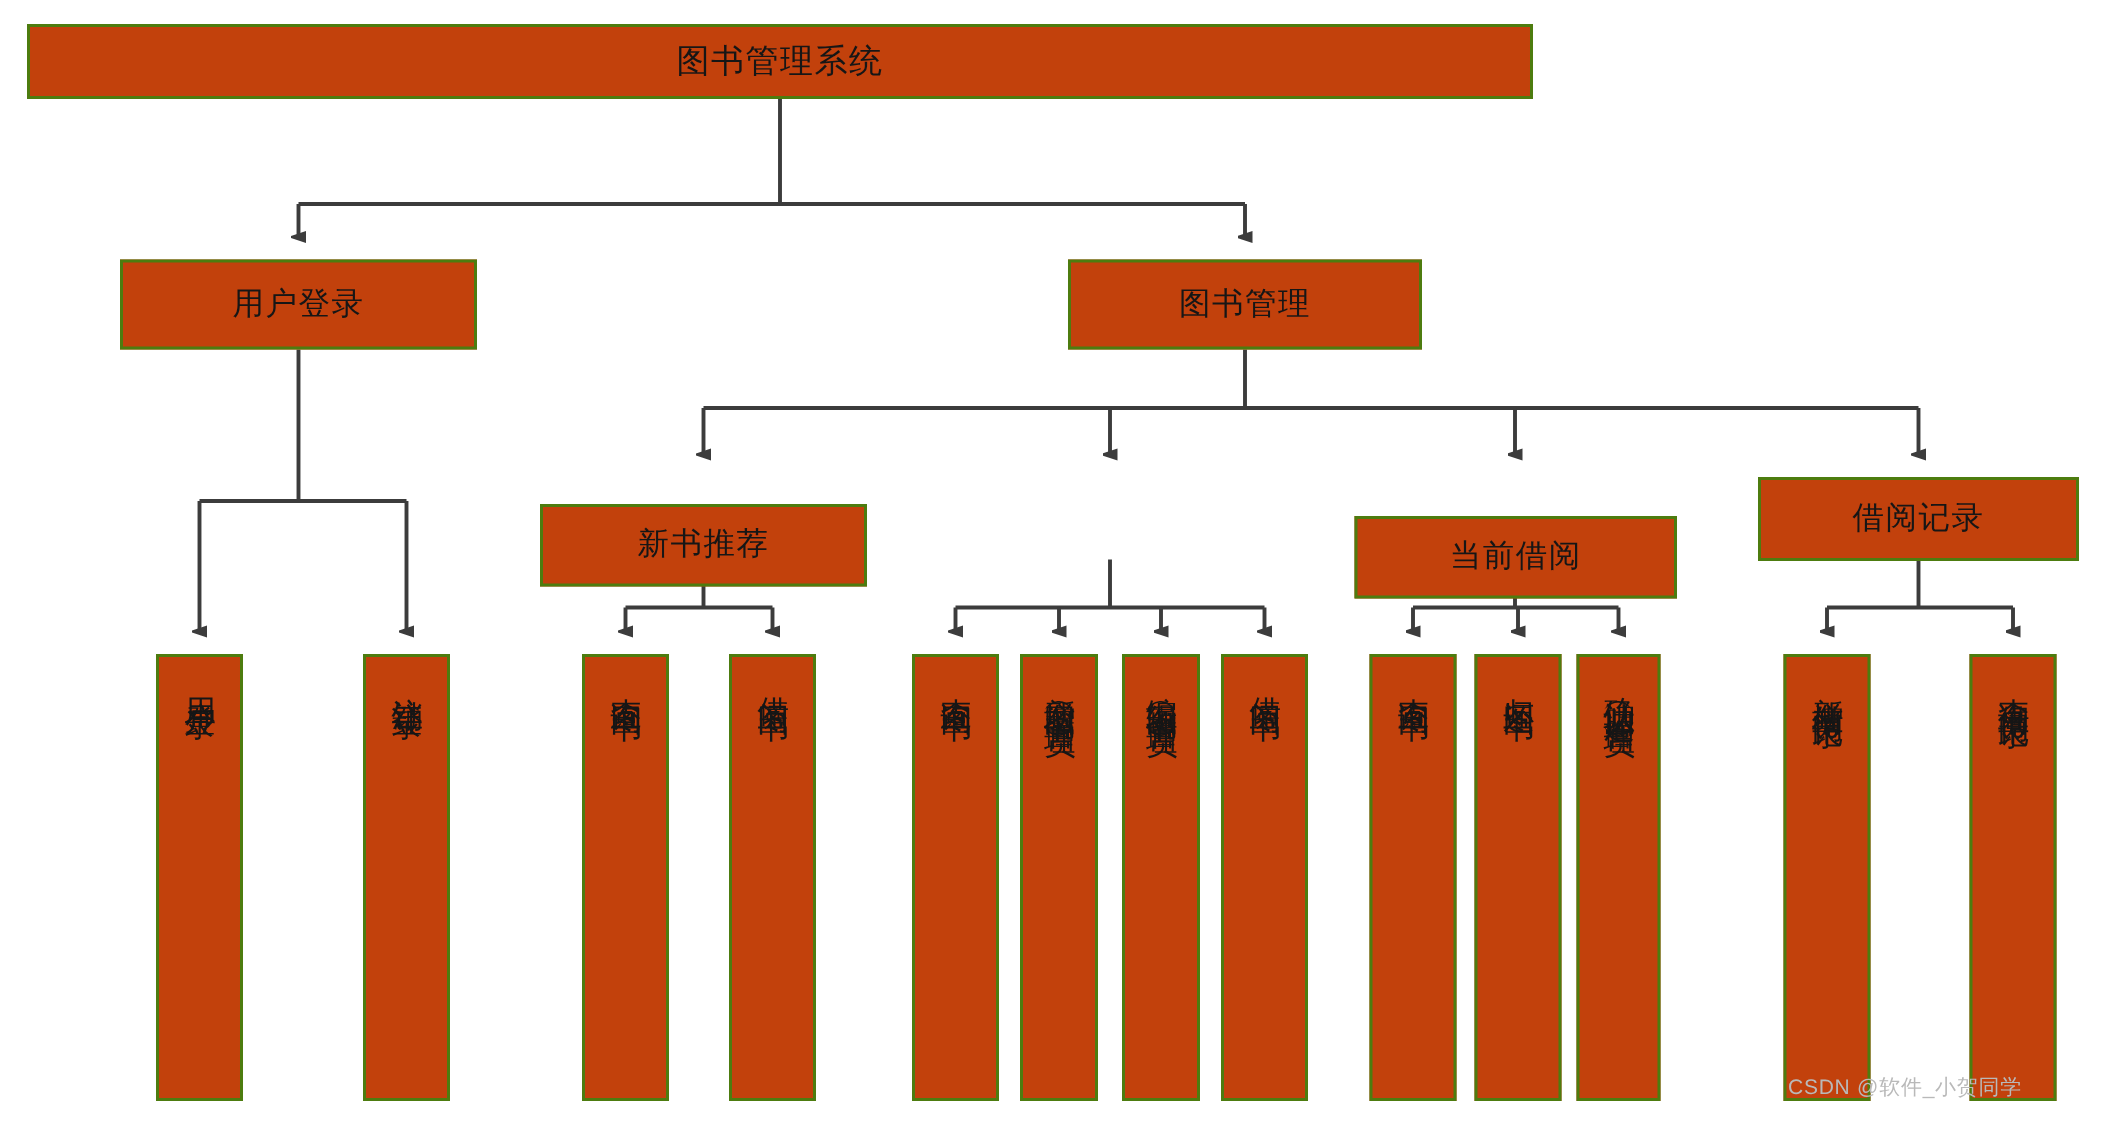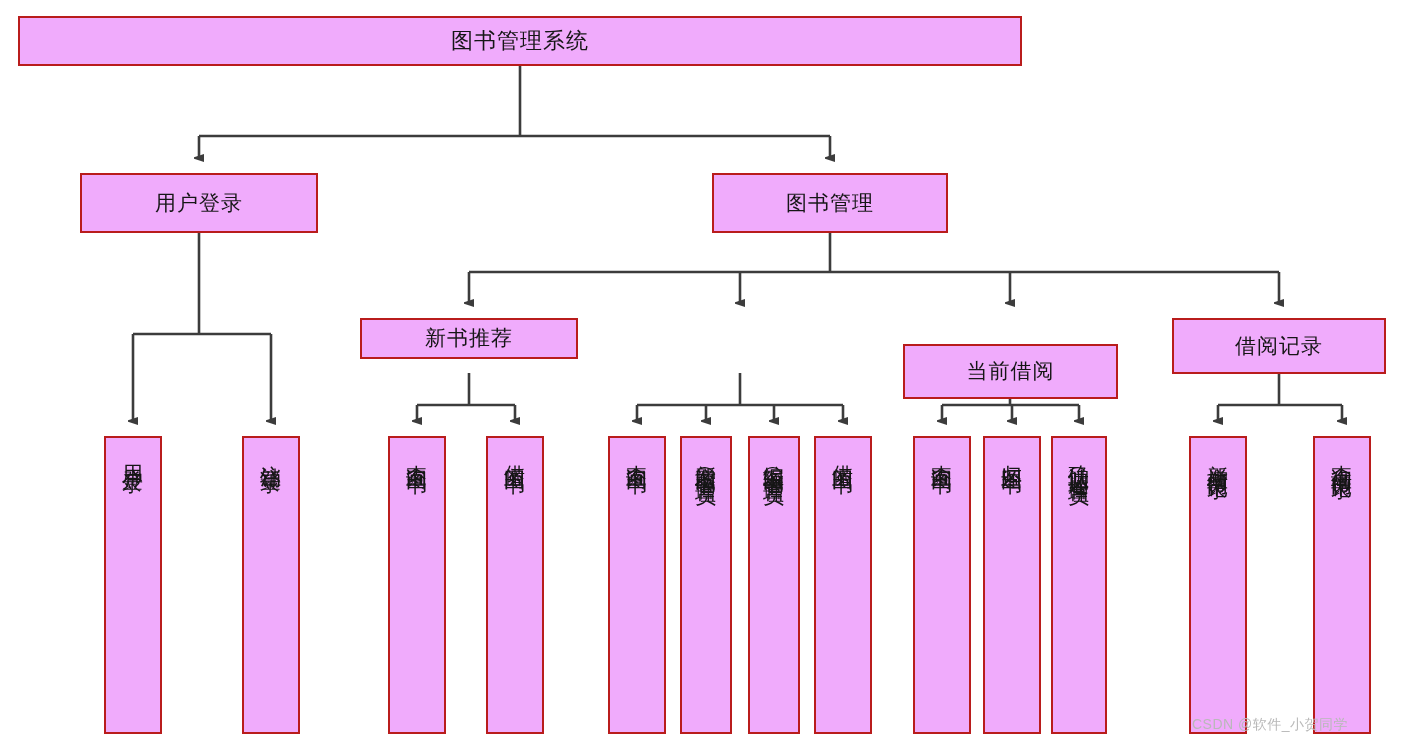--- a/index.html
+++ b/index.html
@@ -21,22 +21,22 @@
     position: absolute;
     left: 0;
     top: 0;
     width: 1405px;
     height: 747px;
     pointer-events: none;
   }
   .node {
     position: absolute;
     box-sizing: border-box;
-    background: #f0abfc;
-    border: 2px solid #b91c1c;
+    background: #c2410c;
+    border: 2px solid #4d7c0f;
     display: flex;
     align-items: center;
     justify-content: center;
     color: #111111;
   }
   .node-label {
     font-size: 21px;
     line-height: 1.25;
     letter-spacing: 1px;
     white-space: nowrap;
@@ -126,21 +126,21 @@
     <span class="node-label">图书管理系统</span>
   </div>
 
   <div class="node level1" style="left: 80px; top: 173px; width: 238px; height: 60px;">
     <span class="node-label">用户登录</span>
   </div>
   <div class="node level1" style="left: 712px; top: 173px; width: 236px; height: 60px;">
     <span class="node-label">图书管理</span>
   </div>
 
-  <div class="node level2" style="left: 360px; top: 318px; width: 218px; height: 41px;">
+  <div class="node level2" style="left: 360px; top: 336px; width: 218px; height: 55px;">
     <span class="node-label">新书推荐</span>
   </div>
   <div class="node level2" style="left: 903px; top: 318px; width: 215px; height: 55px; margin-top: 26px;">
     <span class="node-label">当前借阅</span>
   </div>
   <div class="node level2" style="left: 1172px; top: 318px; width: 214px; height: 56px;">
     <span class="node-label">借阅记录</span>
   </div>
 
   <div class="node leaf" style="left: 104px; top: 436px; width: 58px; height: 298px;">

